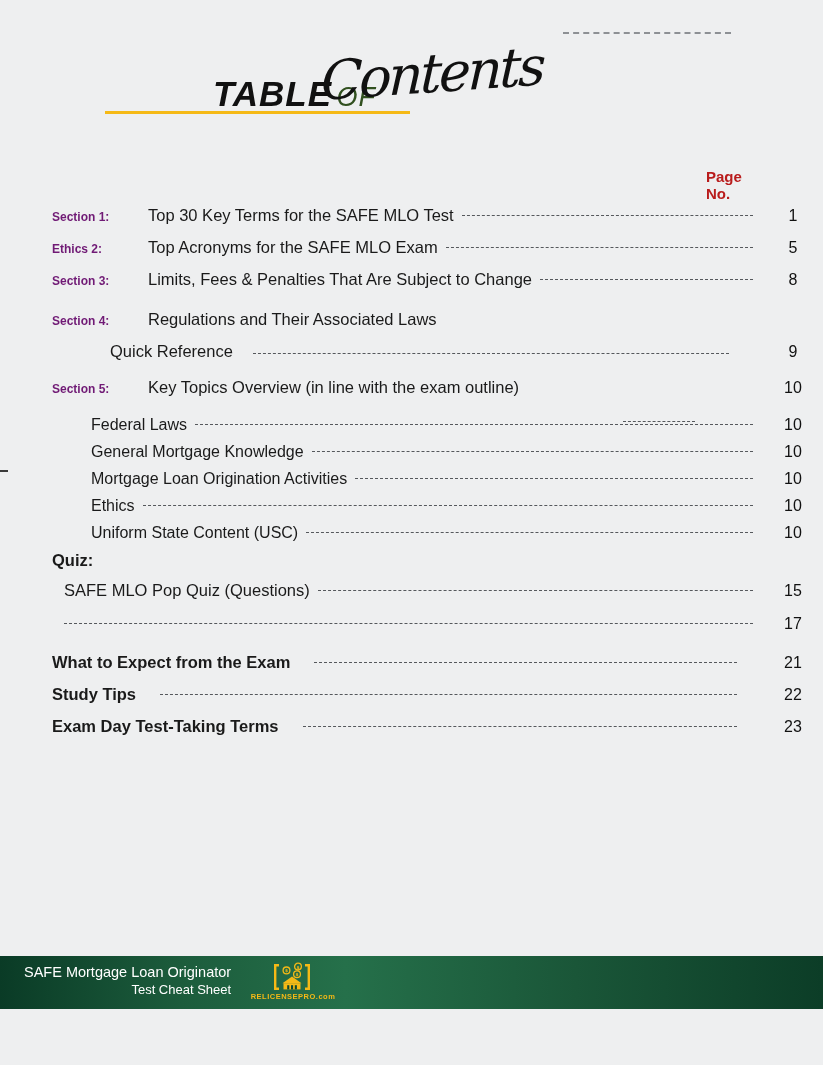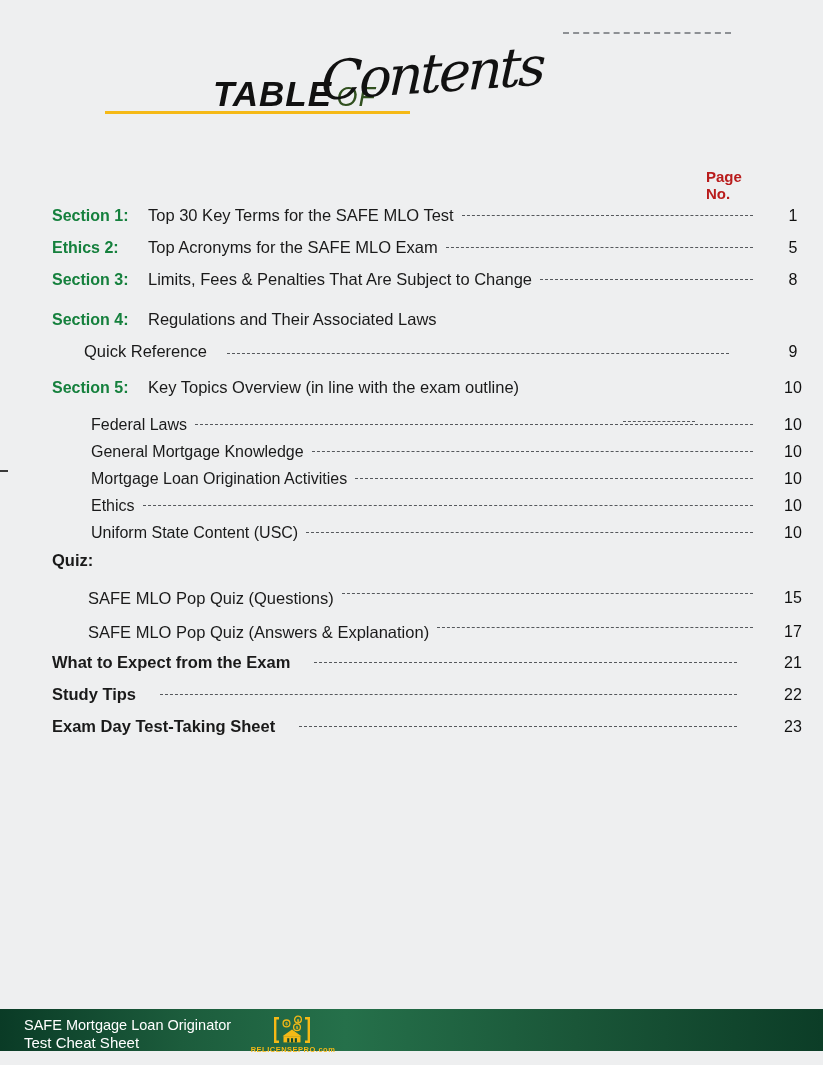--- a/index.html
+++ b/index.html
@@ -116,23 +116,23 @@
   }
   .row {
     position: relative;
     display: flex;
     align-items: baseline;
     height: 32px;
     padding-left: 52px;
     padding-right: 0;
   }
   .row .sec-label {
-    font-size: 16px;
-    font-weight: bold;
-    color: #15803d;
+    font-size: 12px;
+    font-weight: bold;
+    color: #701a75;
     width: 96px;
     flex: 0 0 96px;
     white-space: nowrap;
   }
   .row .title {
     font-size: 16.5px;
     color: #1a1a1a;
     white-space: nowrap;
     padding-right: 8px;
   }
@@ -156,21 +156,21 @@
     width: 60px;
     text-align: center;
     font-size: 16px;
     color: #111;
     margin-left: 4px;
   }
 
   
   .row.cont {
     height: 30px;
-    padding-left: 84px;
+    padding-left: 110px;
     gap: 20px;
   }
   .row.cont .title {
     padding-right: 0;
   }
   .row.cont .leader {
     top: -3px;
     margin-right: 10px;
   }
 
@@ -198,50 +198,49 @@
 
   
   .row.head-only {
     height: 30px;
   }
   .row.head-only .title {
     font-weight: bold;
     font-size: 16.5px;
   }
   .row.quizsub {
-    padding-left: 88px;
+    padding-left: 64px;
     height: 34px;
-    align-items: center;
   }
   .row.major {
     height: 32px;
     gap: 16px;
   }
   .spacer-8 { height: 8px; }
   .spacer-6 { height: 6px; }
   .spacer-4 { height: 4px; }
 
   
   .footer {
     position: absolute;
     left: 0;
-    top: 1009px;
+    top: 956px;
     width: 823px;
-    height: 42px;
+    height: 53px;
     background: linear-gradient(90deg, #0a3b26 0%, #1c5c3c 22%, #25704a 42%, #1a5638 70%, #0c3d27 100%);
   }
   .footer-text {
     position: absolute;
     left: 24px;
     top: 8px;
     color: #ffffff;
     line-height: 17px;
   }
   .footer-line1 { font-size: 14.5px; }
-  .footer-line2 { font-size: 15px; }
+  .footer-line2 { font-size: 13px; text-align: right; }
   .logo {
     position: absolute;
     left: 248px;
     top: 6px;
     width: 90px;
     height: 44px;
   }
   .logo-mark {
     position: absolute;
     left: 22px;
@@ -369,41 +368,40 @@
     <span class="pageno"></span>
   </div>
 
   <div class="row quizsub">
     <span class="title">SAFE MLO Pop Quiz (Questions)</span>
     <span class="leader"></span>
     <span class="pageno">15</span>
   </div>
 
   <div class="row quizsub">
-    <span class="title">SAFE MLO Pop Quiz (Answers &amp; Explanation)</span>
     <span class="leader"></span>
     <span class="pageno">17</span>
   </div>
 
   <div class="spacer-4"></div>
 
   <div class="row major">
     <span class="title bold">What to Expect from the Exam</span>
     <span class="leader"></span>
     <span class="pageno">21</span>
   </div>
 
   <div class="row major">
     <span class="title bold">Study Tips</span>
     <span class="leader"></span>
     <span class="pageno">22</span>
   </div>
 
   <div class="row major">
-    <span class="title bold">Exam Day Test-Taking Sheet</span>
+    <span class="title bold">Exam Day Test-Taking Terms</span>
     <span class="leader"></span>
     <span class="pageno">23</span>
   </div>
 
 </div>
 
 <div class="footer">
   <div class="footer-text">
     <div class="footer-line1">SAFE Mortgage Loan Originator</div>
     <div class="footer-line2">Test Cheat Sheet</div>

